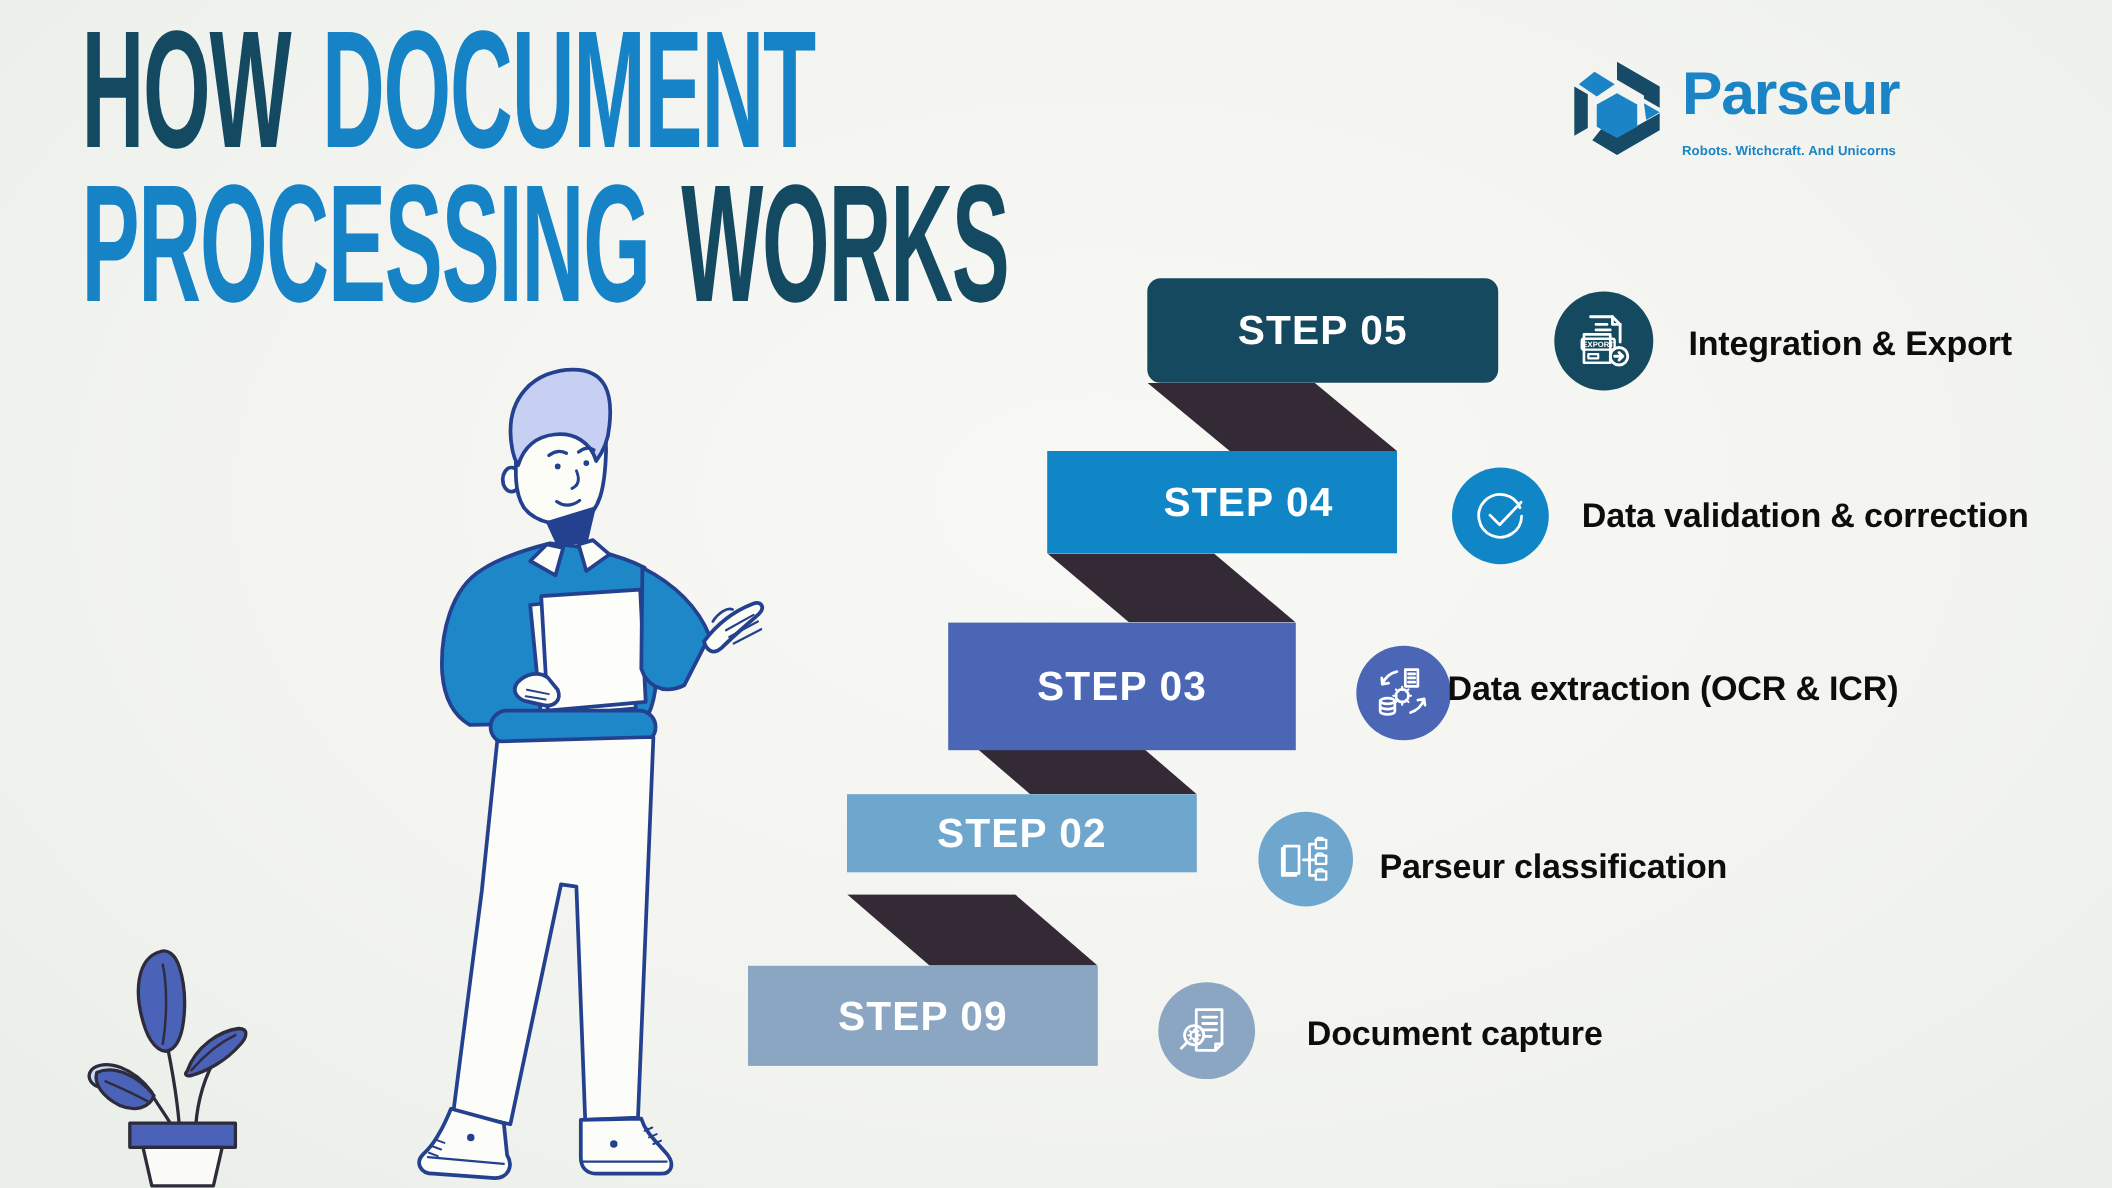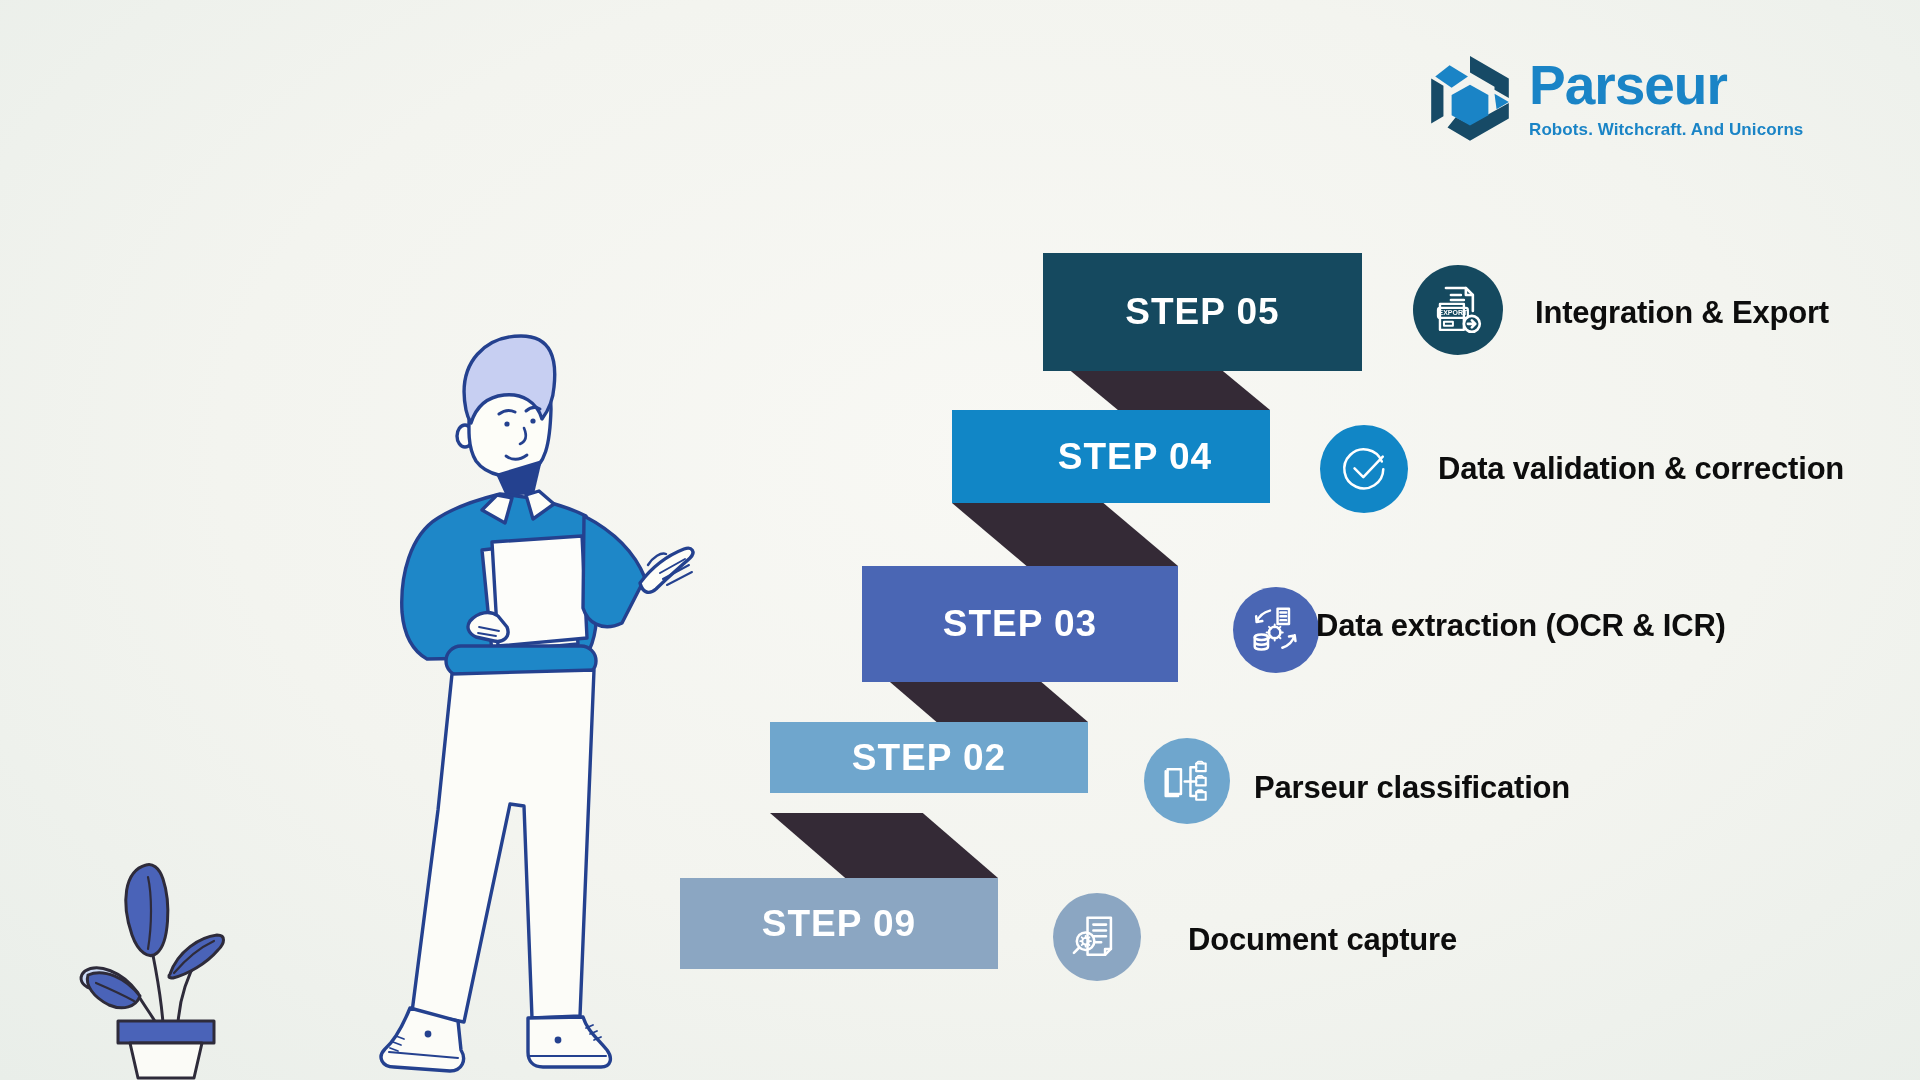--- a/index.html
+++ b/index.html
@@ -22,32 +22,32 @@
     transform:scaleX(0.52); transform-origin:0 0;
   }
   .headline-line .w { display:inline-block; }
   .headline-line .gap { display:inline-block; width:55px; }
 
   
   .logo { position:absolute; left:1425px; top:52px; display:flex; align-items:flex-start; }
   .logo-mark { width:90px; height:96px; }
   .logo-text { margin-left:14px; }
   .logo-brand { font-size:55px; font-weight:bold; letter-spacing:-1px; line-height:66px; }
-  .logo-tagline { font-size:17px; font-weight:bold; margin-top:2px; letter-spacing:0.1px; }
+  .logo-tagline { font-size:12px; font-weight:bold; margin-top:12px; letter-spacing:0.1px; }
 
   
   .step-bar {
     position:absolute; display:flex; align-items:center; justify-content:center;
     color:#ffffff; font-size:37px; font-weight:bold; letter-spacing:1px;
   }
   .bar-1 { left:680px;  top:878px; width:318px; height:91px; }
   .bar-2 { left:770px;  top:722px; width:318px; height:71px; }
   .bar-3 { left:862px;  top:566px; width:316px; height:116px; }
   .bar-4 { left:952px;  top:410px; width:318px; height:93px;padding-left:48px; }
-  .bar-5 { left:1043px; top:253px; width:319px; height:118px; }
+  .bar-5 { left:1043px; top:253px; width:319px; height:95px;border-radius:12px; }
 
   .connector {
     position:absolute;
     clip-path: polygon(0% 0%, 67% 0%, 100% 100%, 33% 100%);
   }
   .conn-54 { left:1043px; top:348px; width:227px; height:62px; }
   .conn-43 { left:952px;  top:503px; width:226px; height:63px; }
   .conn-32 { left:862px;  top:658px; width:226px; height:64px; }
   .conn-21 { left:770px;  top:813px; width:228px; height:65px; }
 
@@ -77,20 +77,28 @@
   .person-illustration { position:absolute; left:300px; top:290px; width:420px; height:790px; }
   .plant-illustration  { position:absolute; left:60px;  top:855px; width:170px; height:225px; }
 
   .line-icon { fill:none; stroke:#ffffff; stroke-width:2.6; stroke-linecap:round; stroke-linejoin:round; }
 </style>
 </head>
 <body>
 
 <div class="canvas">
 
+  <div class="headline">
+    <div class="headline-line">
+      <span class="w" style="color: rgb(20, 74, 97);">HOW</span><span class="gap"></span><span class="w" style="color: rgb(21, 131, 197);">DOCUMENT</span>
+    </div>
+    <div class="headline-line">
+      <span class="w" style="color: rgb(21, 131, 197);">PROCESSING</span><span class="gap"></span><span class="w" style="color: rgb(20, 74, 97);">WORKS</span>
+    </div>
+  </div>
 
   <div class="logo">
     <svg class="logo-mark" viewBox="0 0 88 94">
       <path d="M44,4 L82,26 L82,45 L68,37 L68,34 L44,20 Z" fill="#174a66"></path>
       <path d="M24,13 L42,24 L26,35 L10,24 Z" fill="#1a84c6"></path>
       <path d="M6,26 L18,33 L18,63 L6,70 Z" fill="#174a66"></path>
       <path d="M22,74 L44,87 L82,65 L82,50 L44,71 L30,64 Z" fill="#174a66"></path>
       <path d="M44,32 L62,42 L62,62 L44,72 L26,62 L26,42 Z" fill="#1a84c6"></path>
       <path d="M68,41 L82,49 L70,56 Z" fill="#1a84c6"></path>
     </svg>

